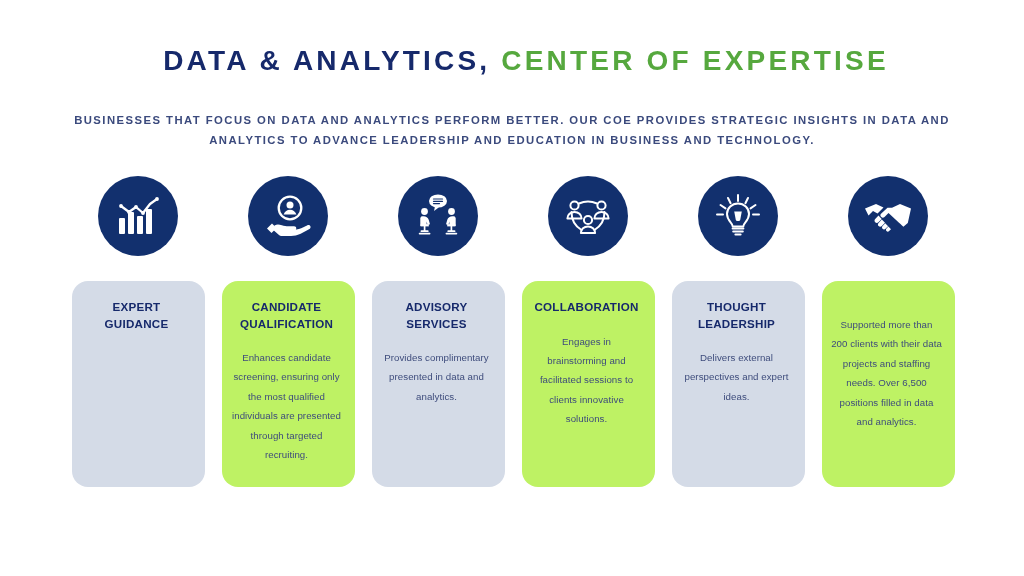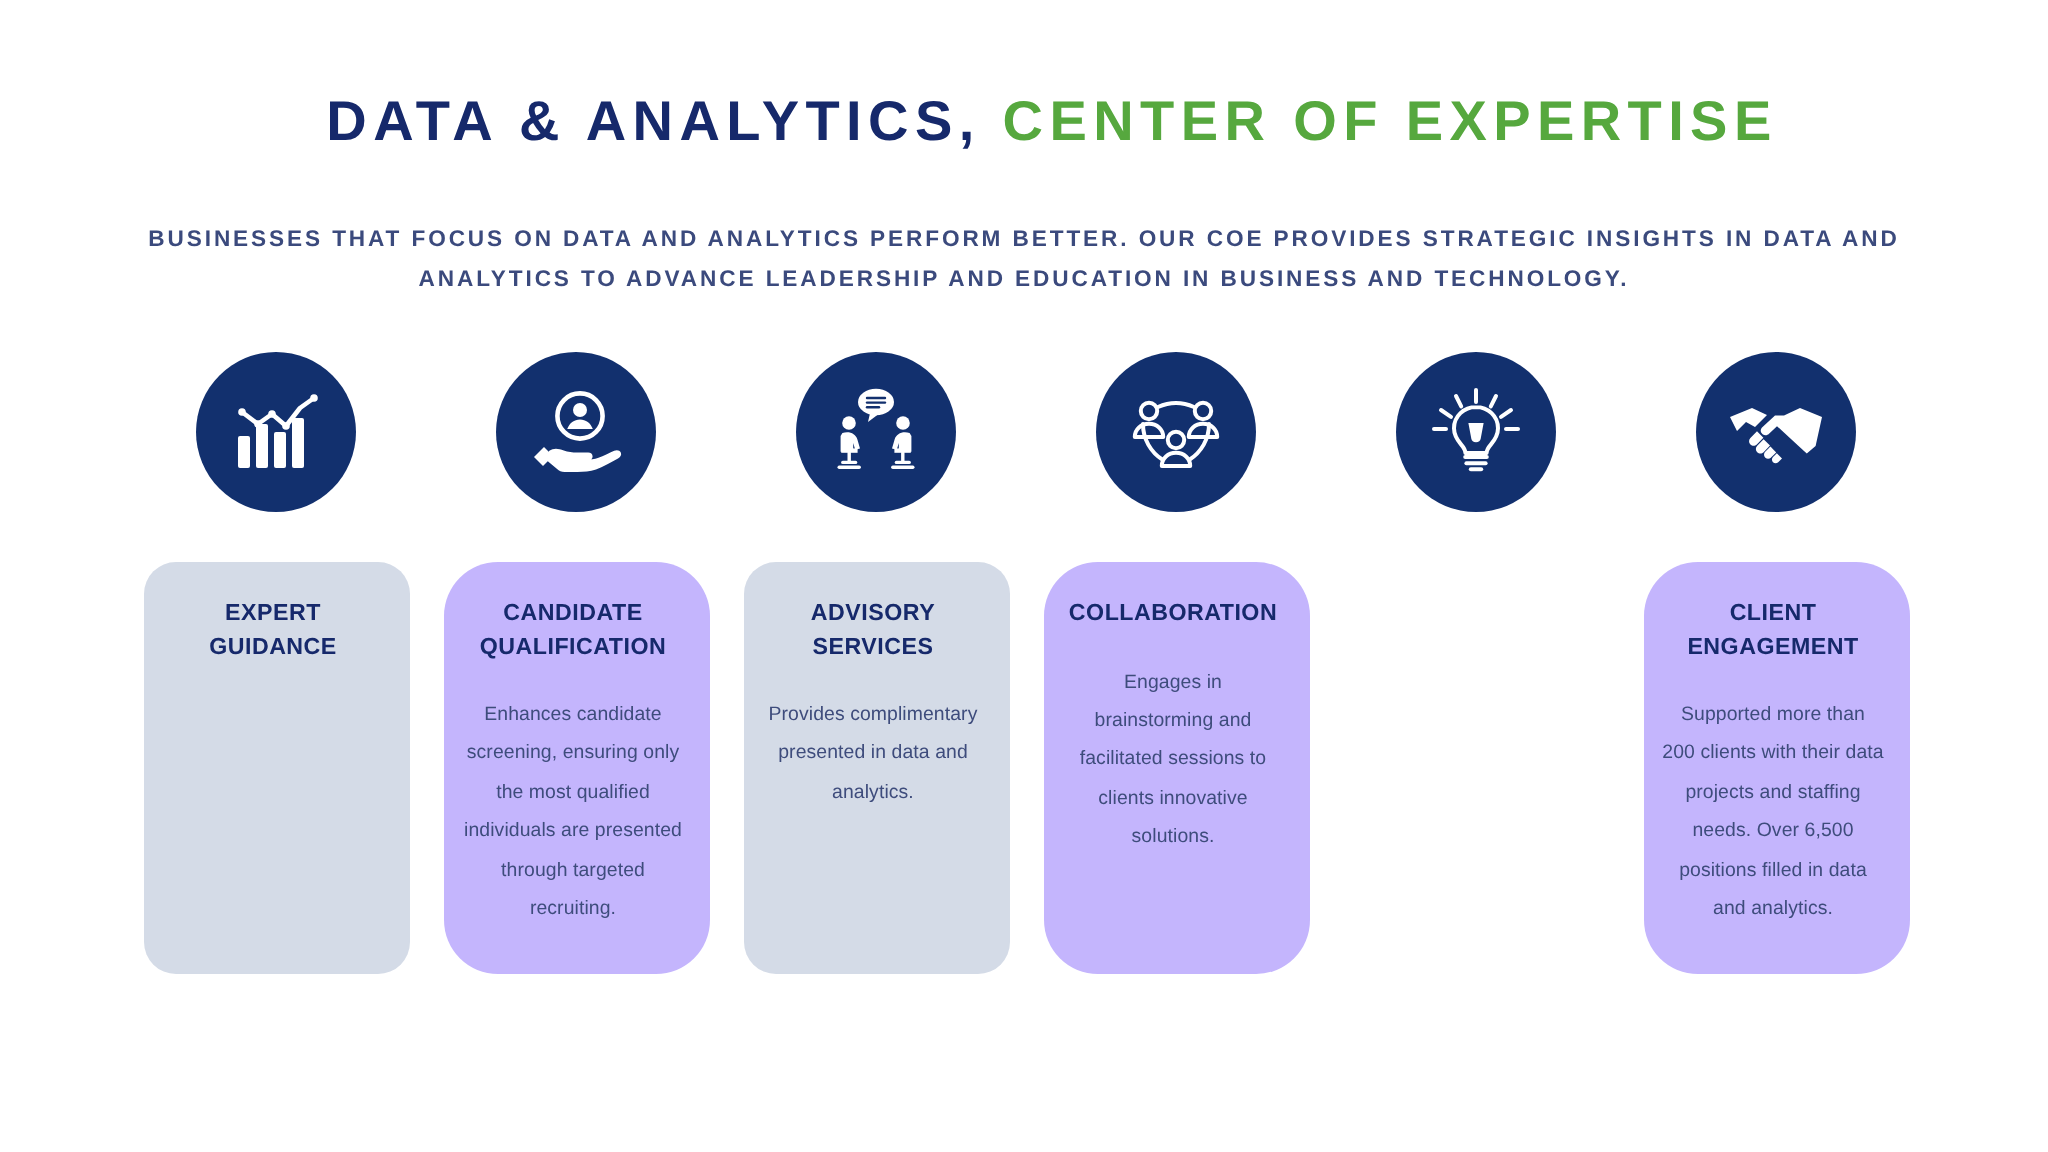--- a/index.html
+++ b/index.html
@@ -89,21 +89,21 @@
     position: absolute;
     top: 0;
     width: 133px;
     height: 206px;
     border-radius: 16px;
     box-sizing: border-box;
     padding: 18px 13px 10px 9px;
     text-align: center;
   }
   .card.blue  { background: #d4dbe7; }
-  .card.green { background: #c4b5fd; border-radius: 27px; }
+  .card.green { background: #bef264; }
 
   .card-title {
     margin: 0;
     font-size: 11.6px;
     font-weight: bold;
     color: #16296b;
     line-height: 16.5px;
     letter-spacing: 0.25px;
   }
   .card-body {
@@ -272,21 +272,24 @@
     <div class="card blue" style="left:300px;">
       <h2 class="card-title">ADVISORY SERVICES</h2>
       <p class="card-body">Provides complimentary presented in data and analytics.</p>
     </div>
 
     <div class="card green" style="left:450px;">
       <h2 class="card-title">COLLABORATION</h2>
       <p class="card-body">Engages in brainstorming and facilitated sessions to clients innovative solutions.</p>
     </div>
 
+    <div class="card blue" style="left:600px;">
+      <h2 class="card-title">THOUGHT LEADERSHIP</h2>
+      <p class="card-body">Delivers external perspectives and expert ideas.</p>
+    </div>
 
     <div class="card green tight" style="left:750px;">
-      <h2 class="card-title">CLIENT ENGAGEMENT</h2>
       <p class="card-body">Supported more than 200 clients with their data projects and staffing needs. Over 6,500 positions filled in data and analytics.</p>
     </div>
 
   </div>
 
 </div>
 
 </body></html>

